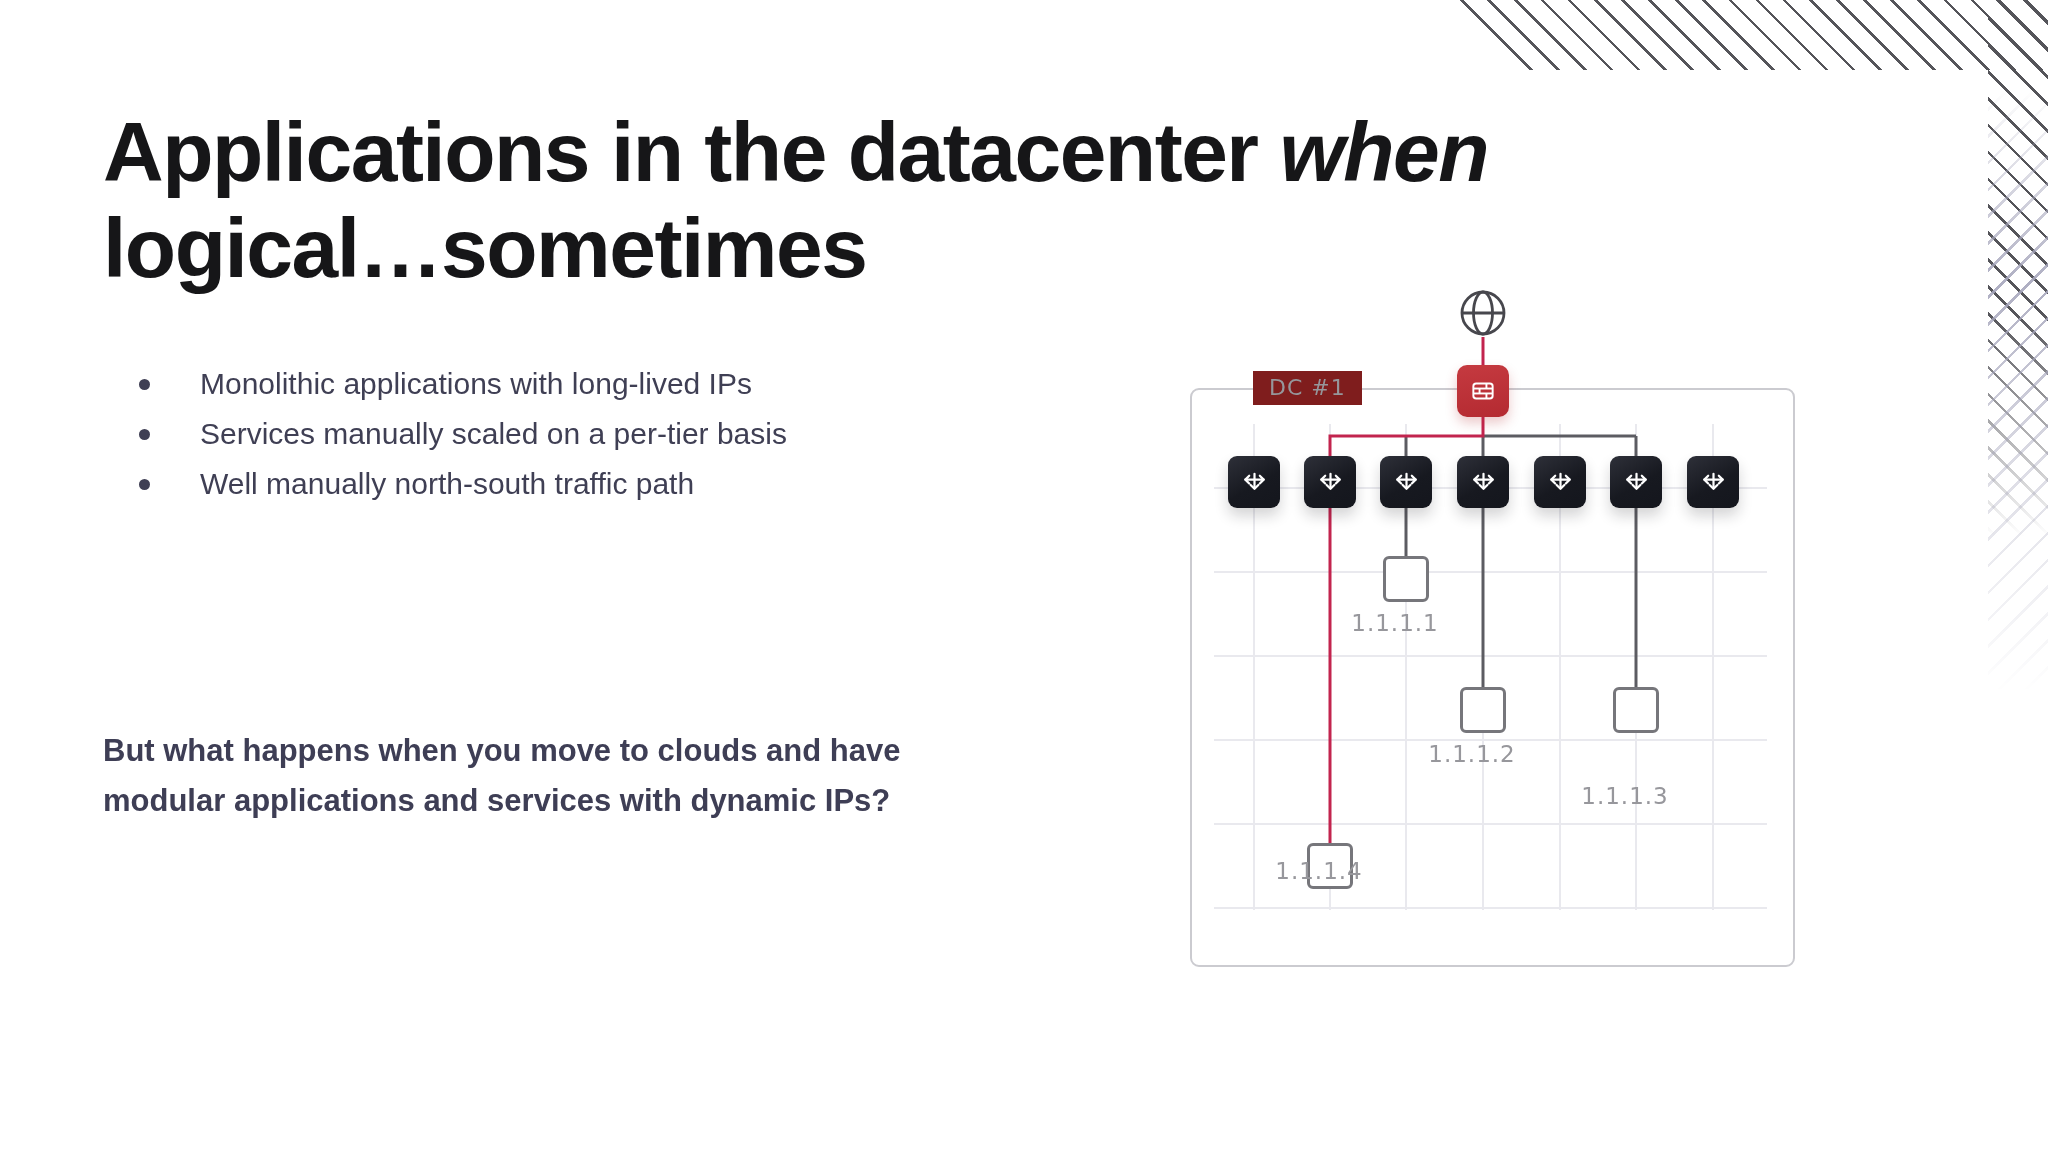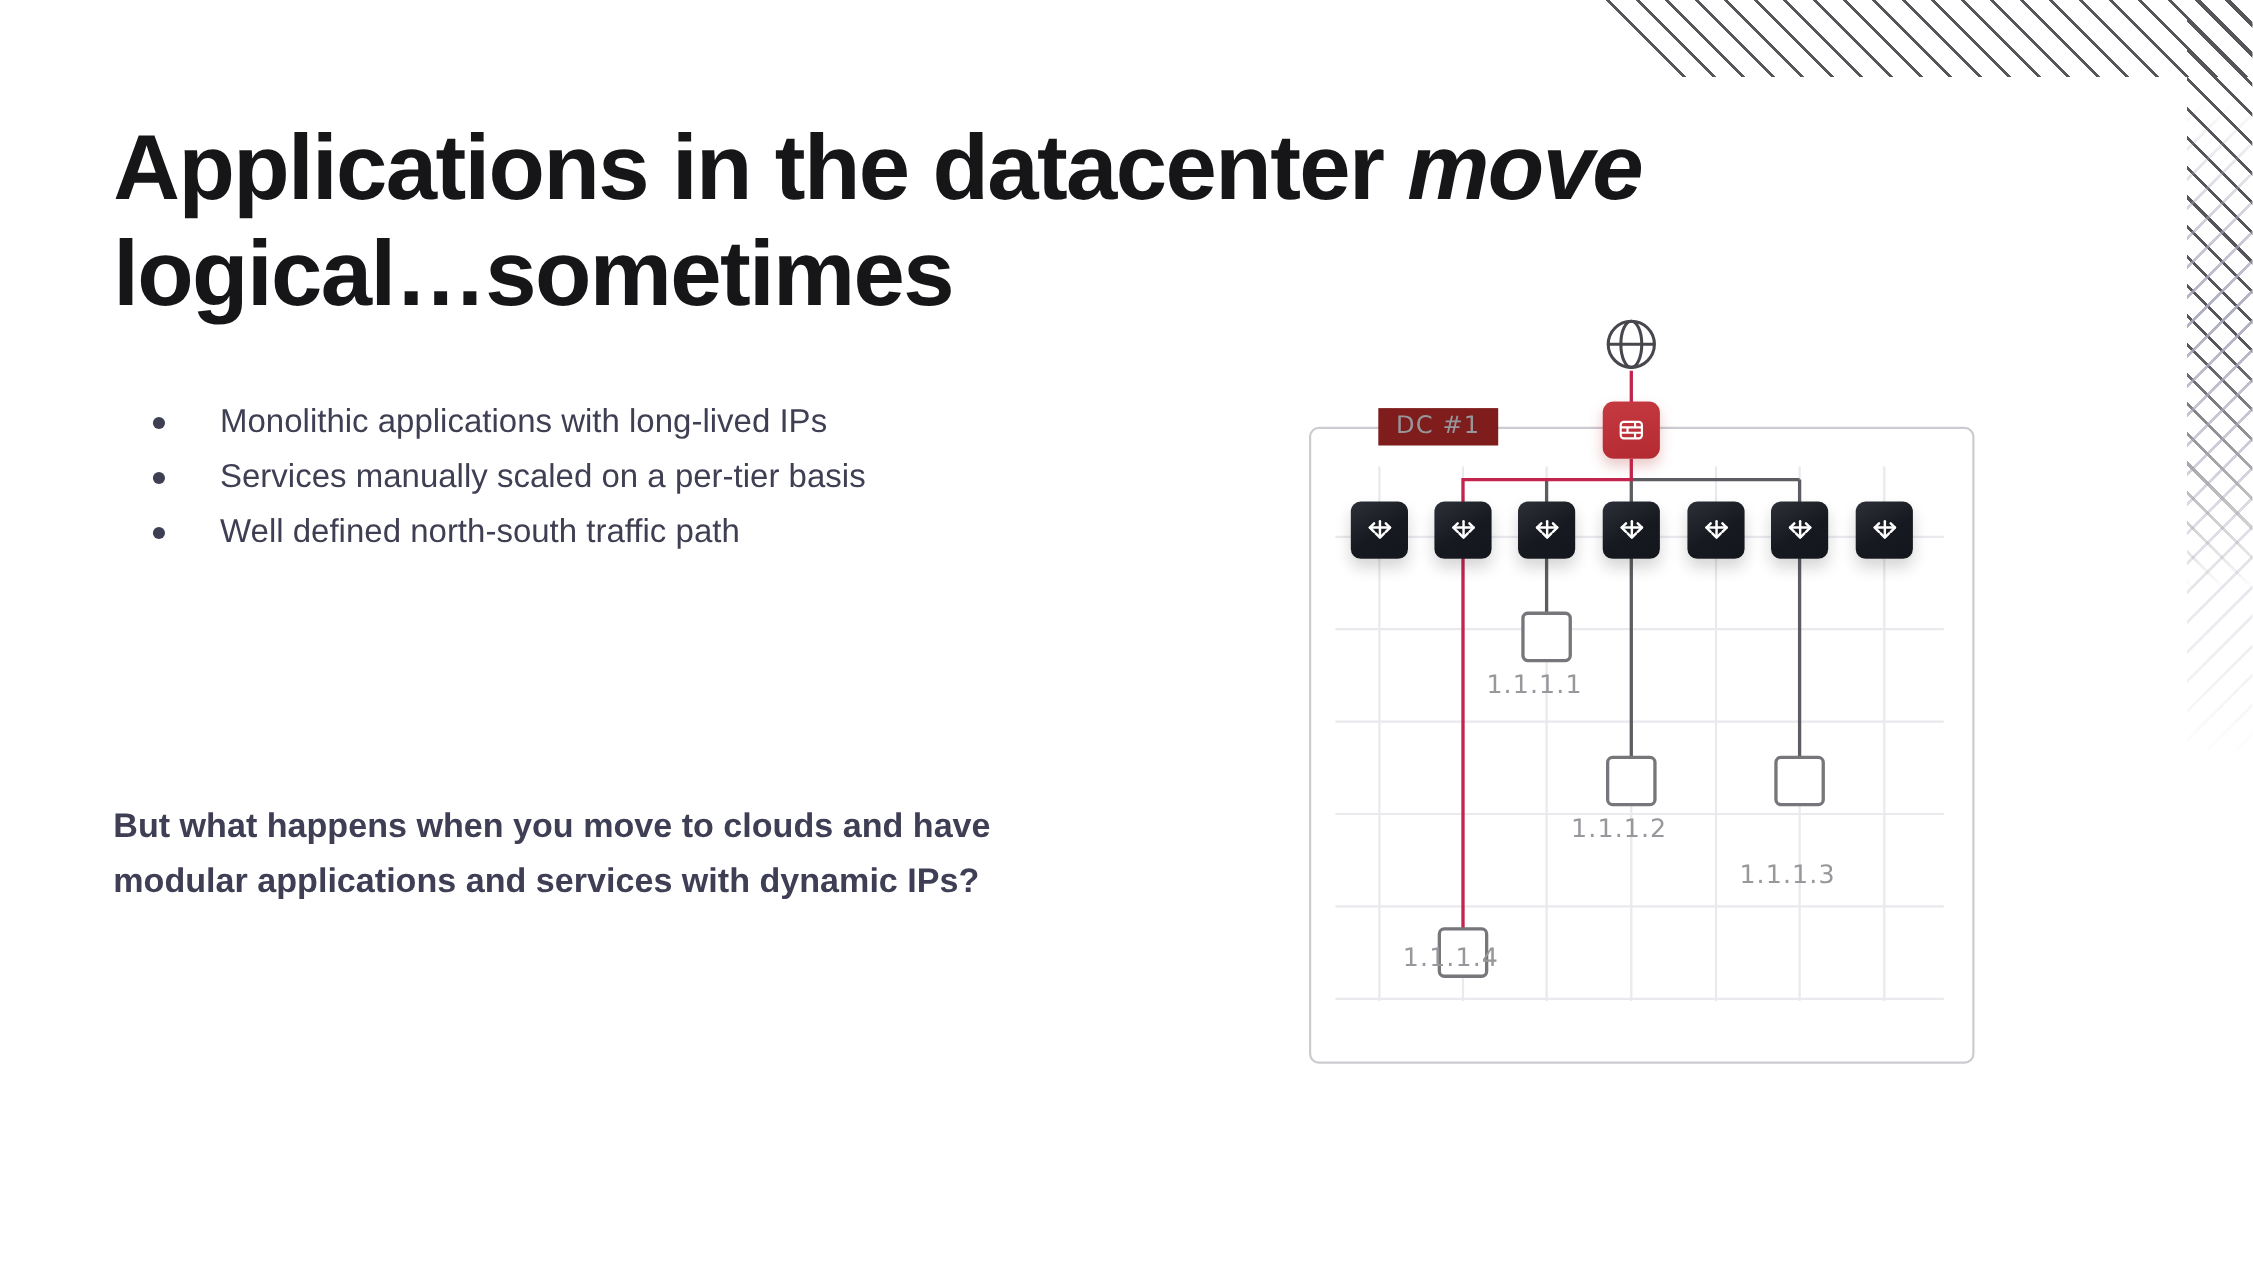--- a/index.html
+++ b/index.html
@@ -60,26 +60,26 @@
 <body>
 
 <div class="slide">
 
   <div class="hatch-top"></div>
   <div class="hatch-right">
     <div class="back"></div>
     <div class="fore"></div>
   </div>
 
-  <h1 class="title"><span>Applications in the datacenter </span><span class="it">move</span><br><span>logical…sometimes</span></h1>
+  <h1 class="title"><span>Applications in the datacenter </span><span class="it">when</span><br><span>logical…sometimes</span></h1>
 
   <ul class="bullets">
     <li>Monolithic applications with long-lived IPs</li>
     <li>Services manually scaled on a per-tier basis</li>
-    <li>Well defined north-south traffic path</li>
+    <li>Well manually north-south traffic path</li>
   </ul>
 
   <p class="question">But what happens when you move to clouds and have modular applications and services with dynamic IPs?</p>
 
   <div class="dc-container"></div>
 
   <svg class="diagram-lines" viewBox="0 0 2048 1152" xmlns="http://www.w3.org/2000/svg">
 
     <g stroke="#e9e9ee" stroke-width="2">
       <path d="M1254 424 V910 M1330 424 V910 M1406 424 V910 M1483 424 V910 M1560 424 V910 M1636 424 V910 M1713 424 V910"></path>

